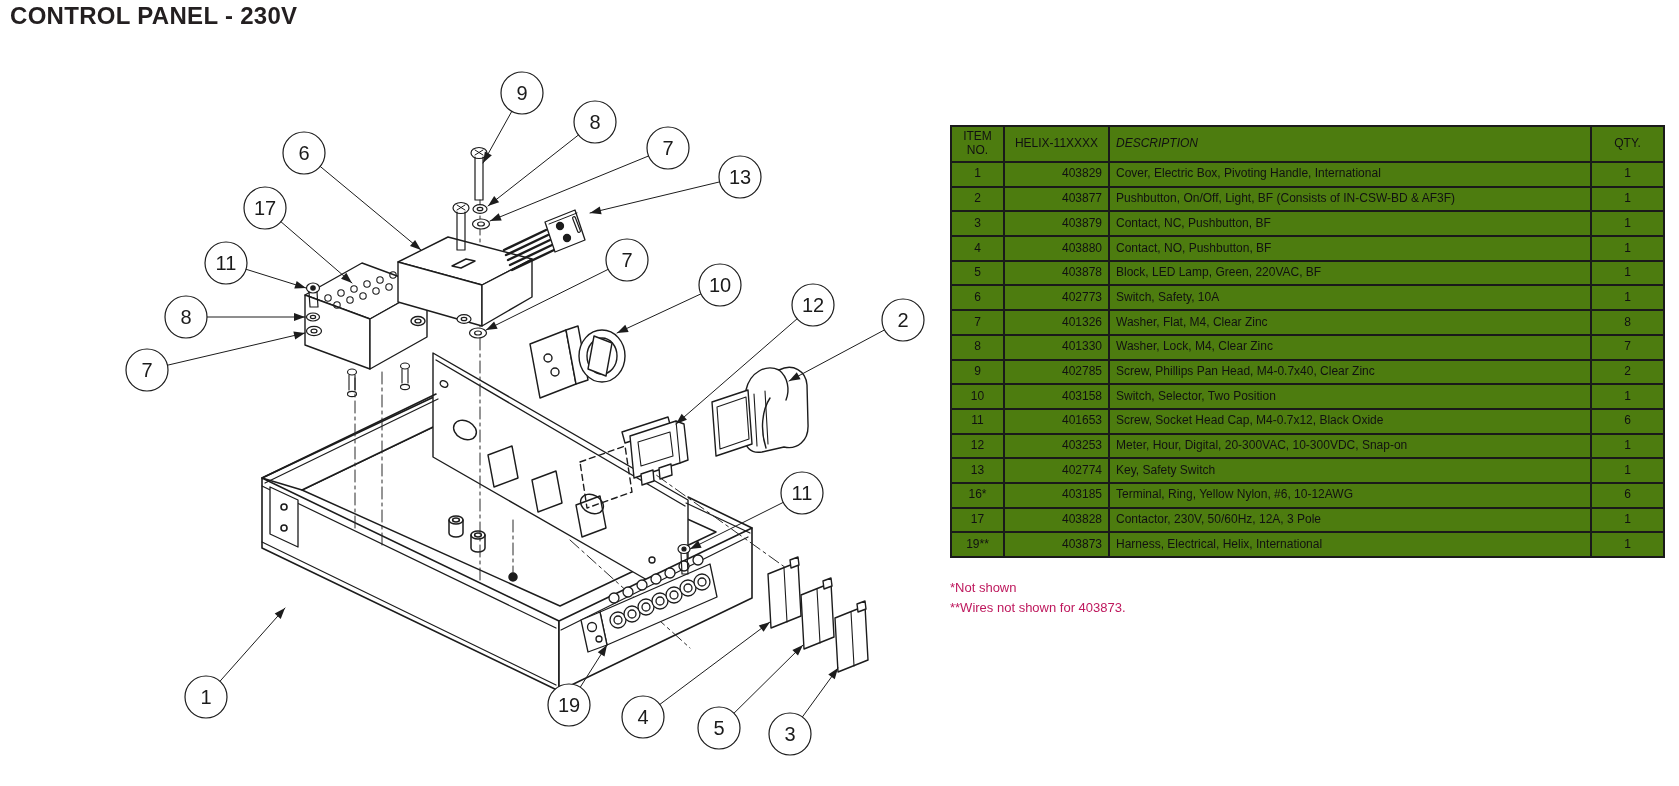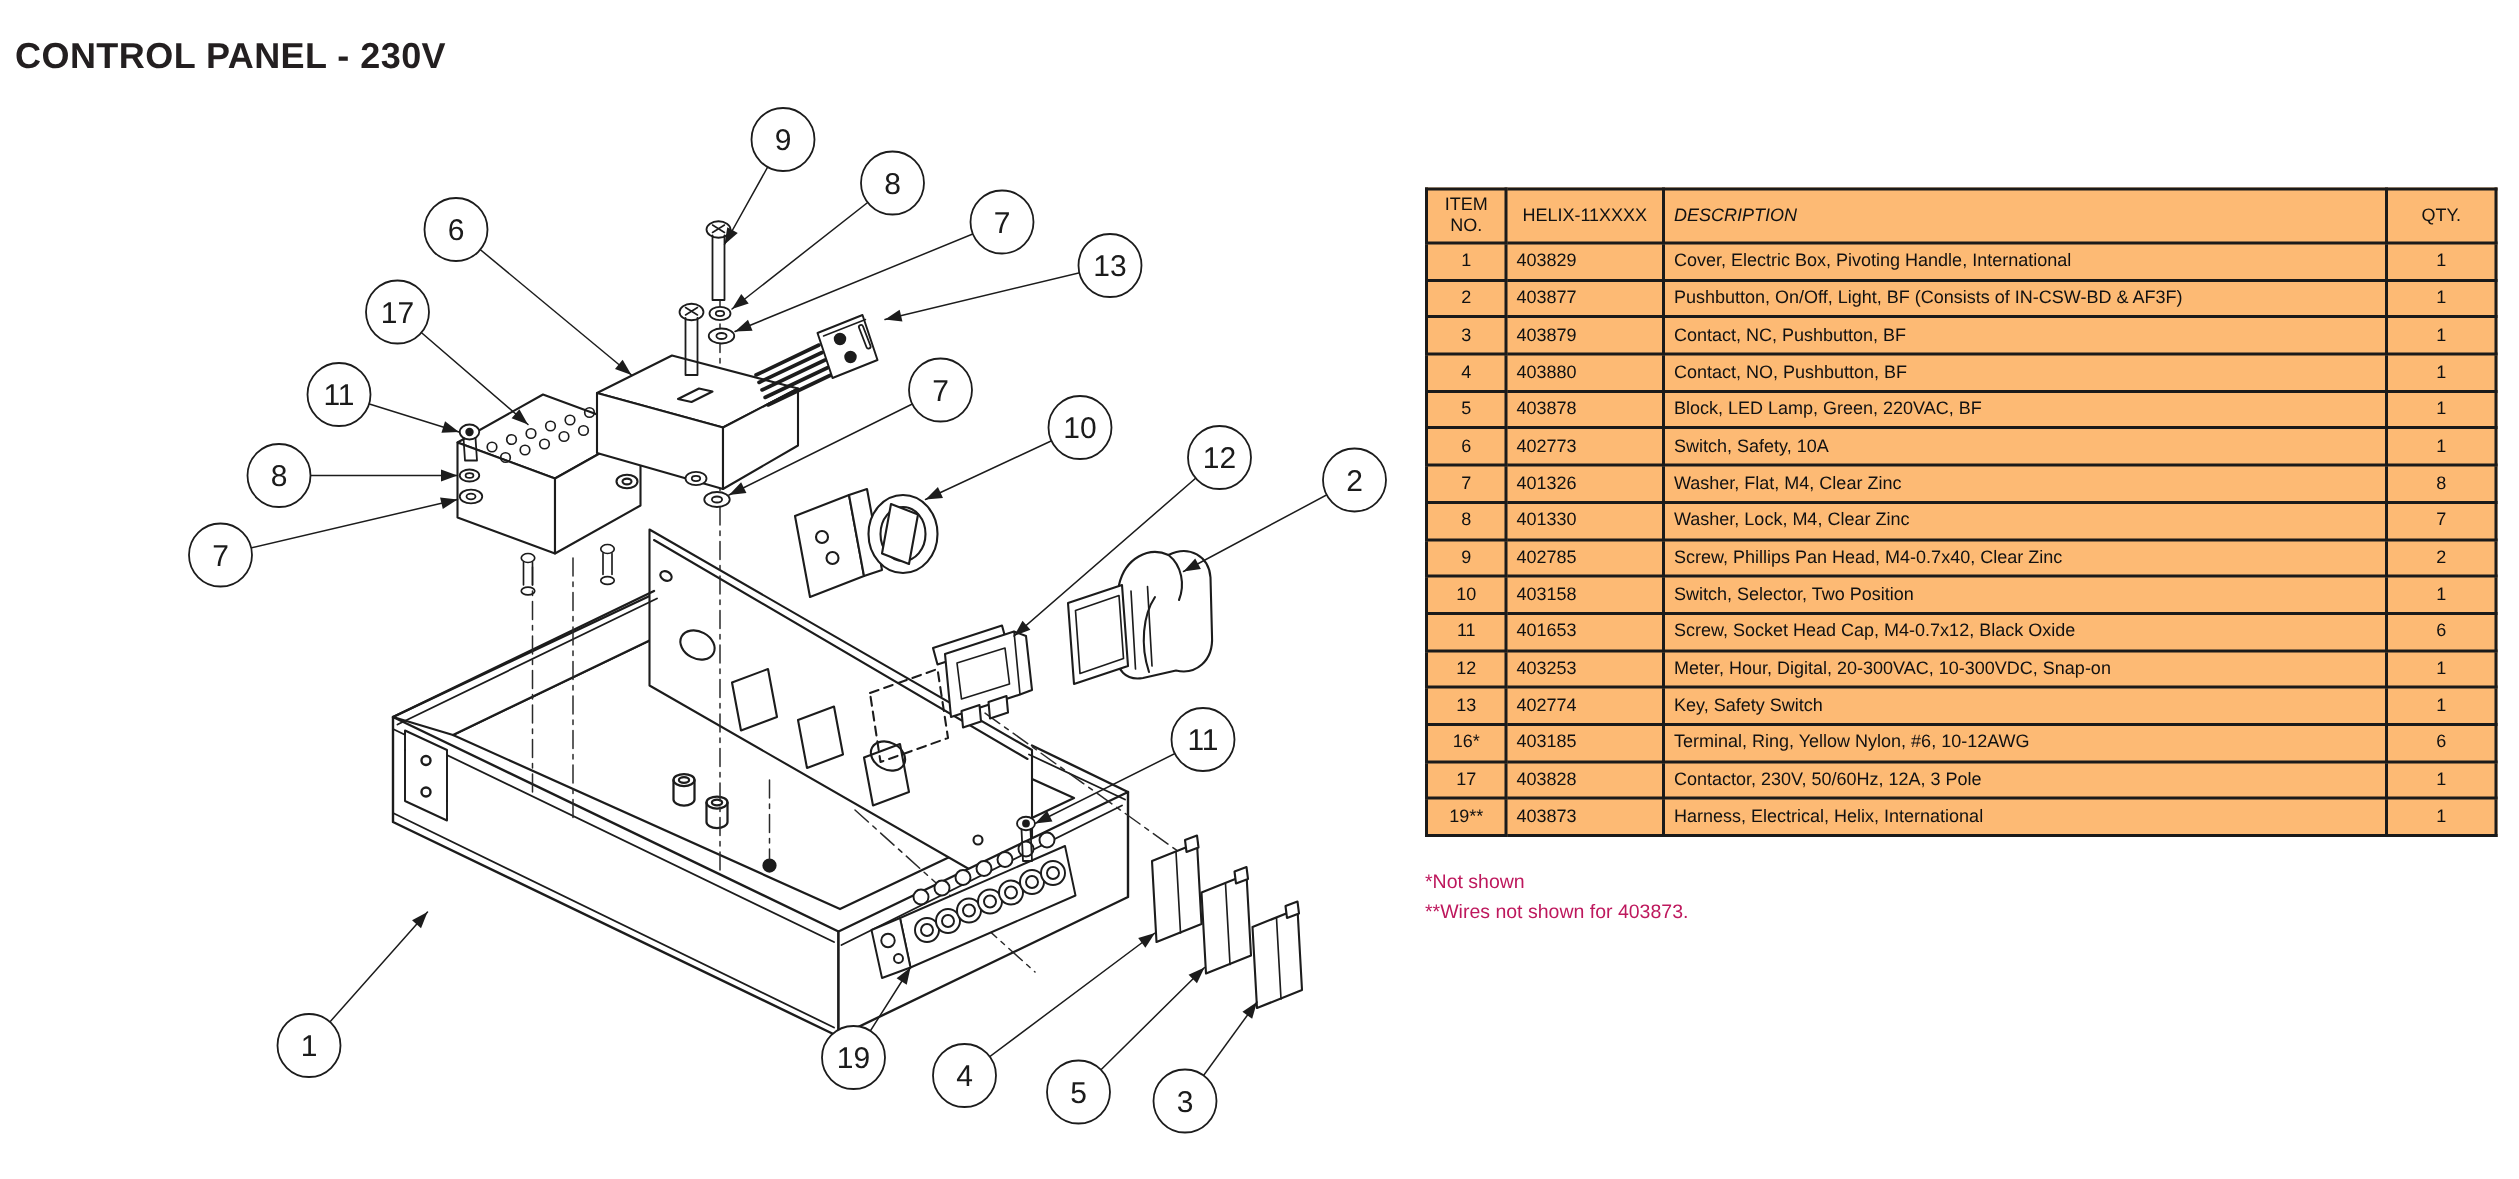--- a/index.html
+++ b/index.html
@@ -1,28 +1,28 @@
 <!DOCTYPE html>
 <html><head>
 <meta charset="utf-8">
 <style>
   html,body{margin:0;padding:0;background:#ffffff;}
   body{width:1679px;height:786px;position:relative;overflow:hidden;
        font-family:"Liberation Sans",sans-serif;color:#1b1b1b;}
   .page-title{position:absolute;left:10px;top:2px;font-size:24px;font-weight:bold;
-              letter-spacing:.3px;color:#231f20;margin-top:22px;}
+              letter-spacing:.3px;color:#231f20;}
   #diagram{position:absolute;left:0;top:0;}
   .parts-table{position:absolute;left:950px;top:125px;width:713px;border-collapse:collapse;
-               table-layout:fixed;font-size:12px;color:#111;background:#fdba74;}
+               table-layout:fixed;font-size:12px;color:#111;background:#4d7c0f;}
   .parts-table th,.parts-table td{border:2px solid #1a1a1a;padding:0 6px;height:22.7px;
                line-height:1.15;overflow:hidden;white-space:nowrap;font-weight:normal;}
   .parts-table th{height:34px;white-space:normal;text-align:center;}
   .parts-table th.h-desc{text-align:left;font-style:italic;}
   .col-item{width:53px;text-align:center;}
-  .col-part{width:105px;text-align:left;}
+  .col-part{width:105px;text-align:right;}
   .col-desc{width:482px;text-align:left;}
   .col-qty{width:73px;text-align:center;margin-left:13px;}
   .footnotes{position:absolute;left:950px;top:578px;font-size:13px;color:#be185d;line-height:1.55;}
   svg text.balloon-num{font-size:20px;fill:#1b1b1b;}
 </style>
 </head>
 <body>
 
 <div class="page-title">CONTROL PANEL - 230V</div>
 

